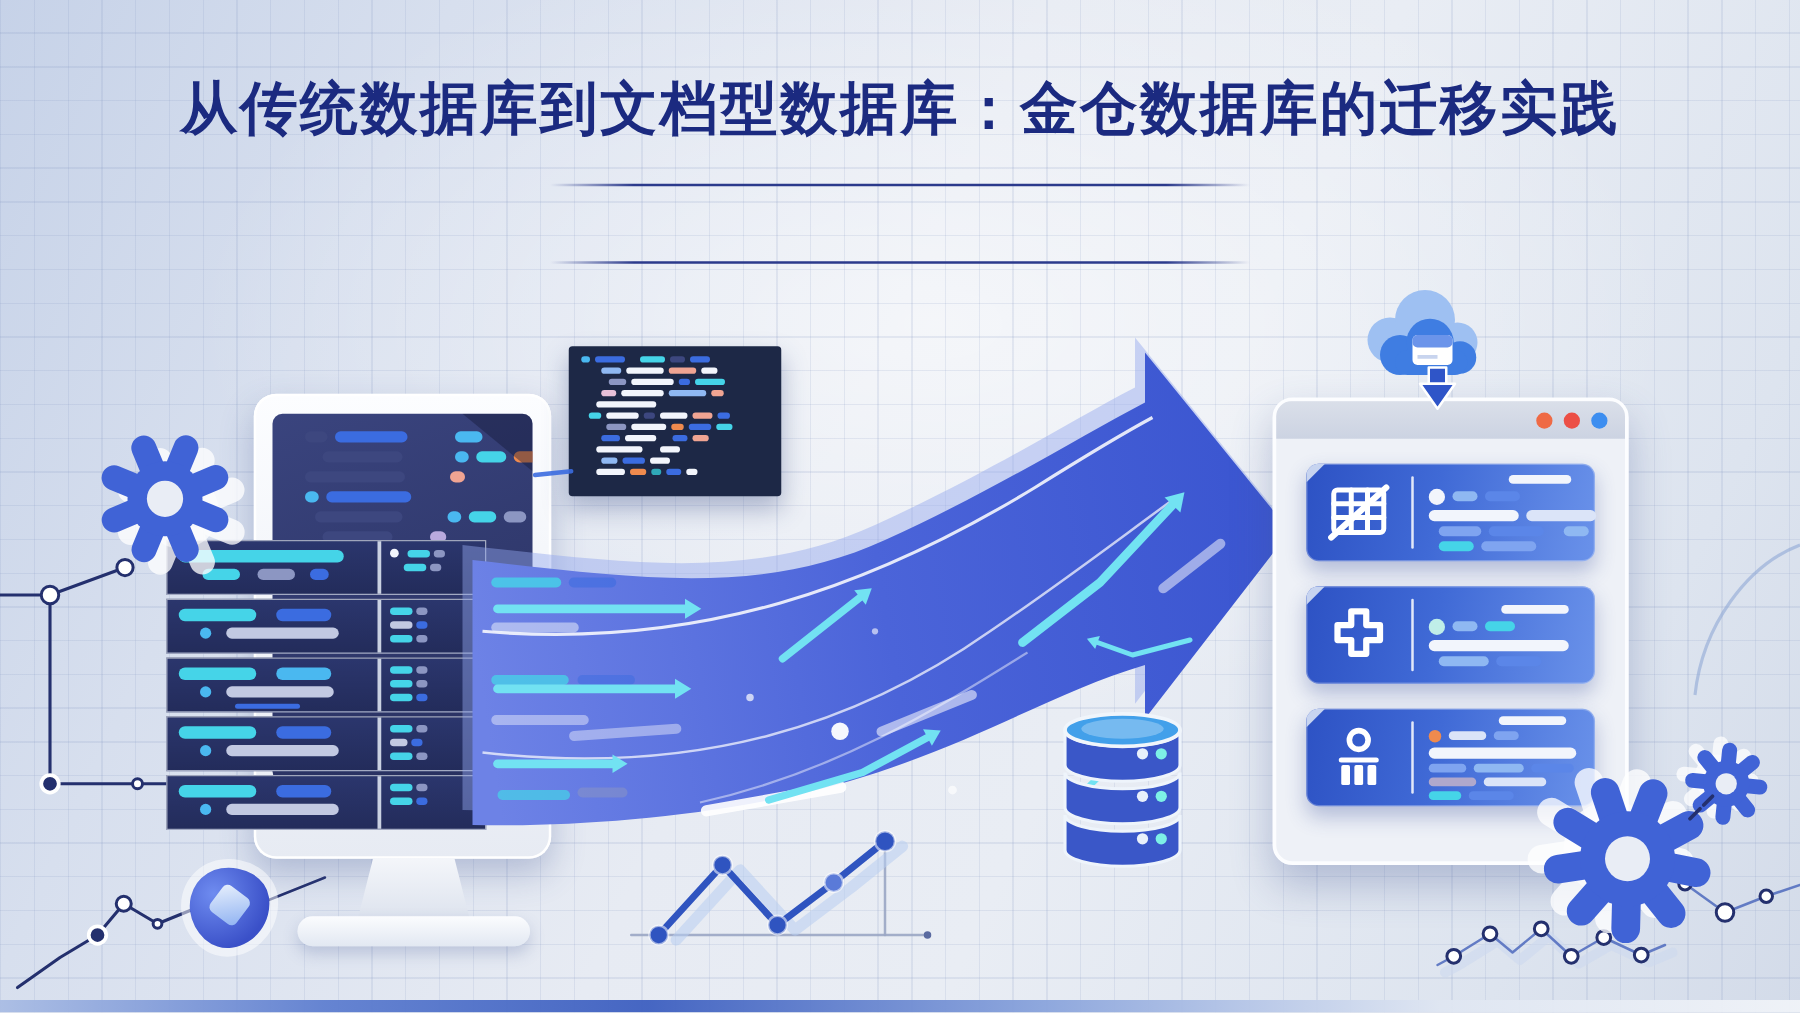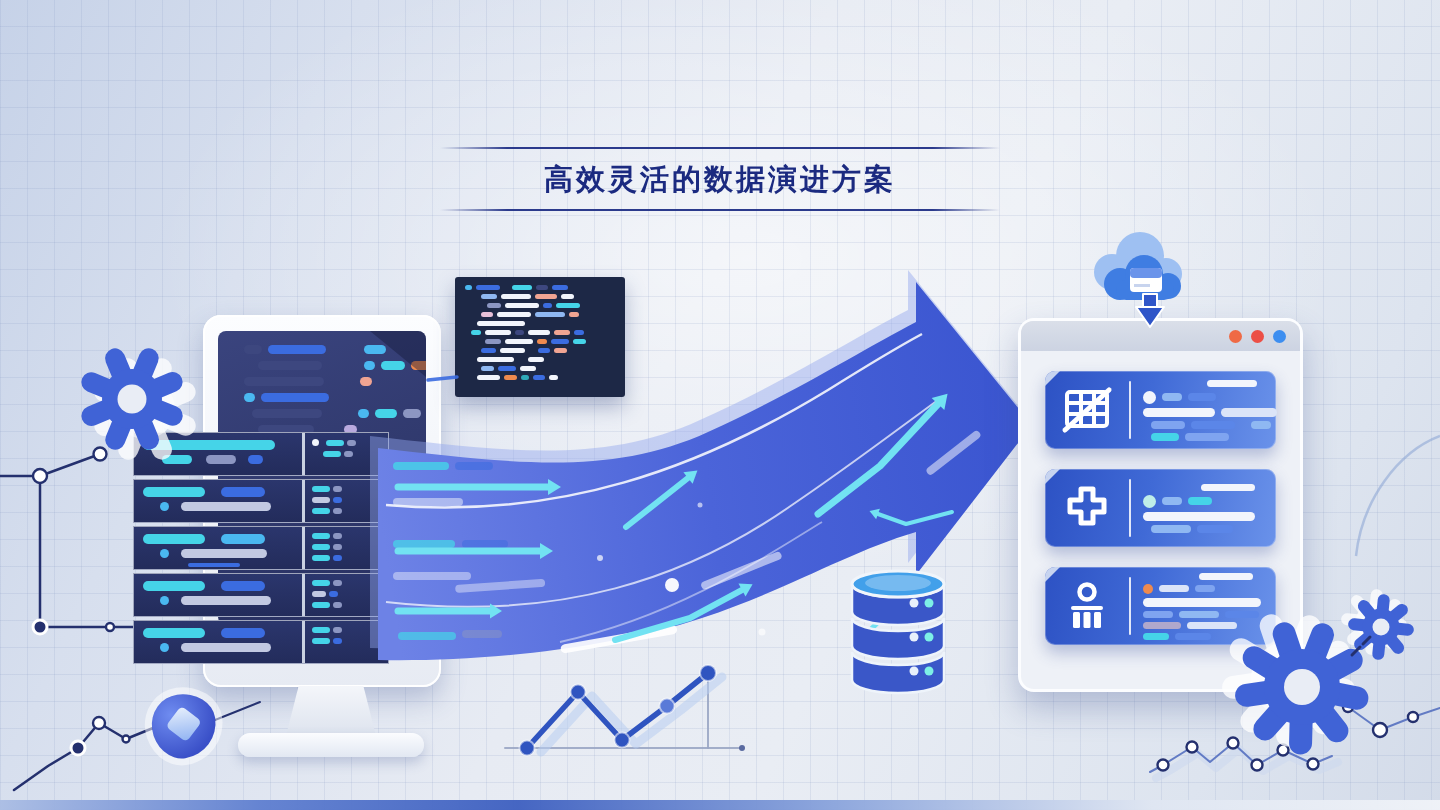--- a/index.html
+++ b/index.html
@@ -116,22 +116,22 @@
       <circle cx="1283" cy="750" r="5.5" fill="#ffffff" stroke="#24306e" stroke-width="2.4"></circle>
       <circle cx="1313" cy="764" r="5.5" fill="#ffffff" stroke="#24306e" stroke-width="2.4"></circle>
       <path d="M 1348,707 L 1380,730 L 1413,717 L 1440,708" fill="none" stroke-linecap="round" stroke-linejoin="round" stroke="#5570c0" stroke-width="2" opacity="0.9"></path>
       <circle cx="1348" cy="707" r="5" fill="#ffffff" stroke="#24306e" stroke-width="2.4"></circle>
       <circle cx="1380" cy="730" r="7" fill="#ffffff" stroke="#24306e" stroke-width="2.4"></circle>
       <circle cx="1413" cy="717" r="5" fill="#ffffff" stroke="#24306e" stroke-width="2.4"></circle>
       <path d="M 1122,324 L 1072,368" fill="none" stroke-linecap="round" stroke-linejoin="round" stroke="#4a5590" stroke-width="1.8" opacity="0.75"></path>
       <path d="M 1150,324 L 1202,366" fill="none" stroke-linecap="round" stroke-linejoin="round" stroke="#4a5590" stroke-width="1.8" opacity="0.75"></path>
     </svg>
 
+  <h1 class="title">从传统数据库到文档型数据库：金仓数据库的迁移实践</h1>
   <div class="rule" id="rule-top"></div>
-  <h2 class="subtitle">高效灵活的数据演进方案</h2>
   <div class="rule" id="rule-bottom"></div>
 
   <div class="monitor">
     <div class="screen" id="screen-rows" style="display: flex; flex-direction: column; row-gap: 7px;">
         <div class="bar-row" style="column-gap: 6px;">
           <span class="gap" style="width: 8px;"></span>
           <span class="bar" style="width: 18px; height: 9px; border-radius: 4.5px; background: rgb(61, 71, 127);"></span>
           <span class="bar" style="width: 58px; height: 9px; border-radius: 4.5px; background: rgb(59, 108, 224);"></span>
           <span class="gap" style="width: 26px;"></span>
           <span class="bar" style="width: 22px; height: 9px; border-radius: 4.5px; background: rgb(74, 184, 240);"></span>

